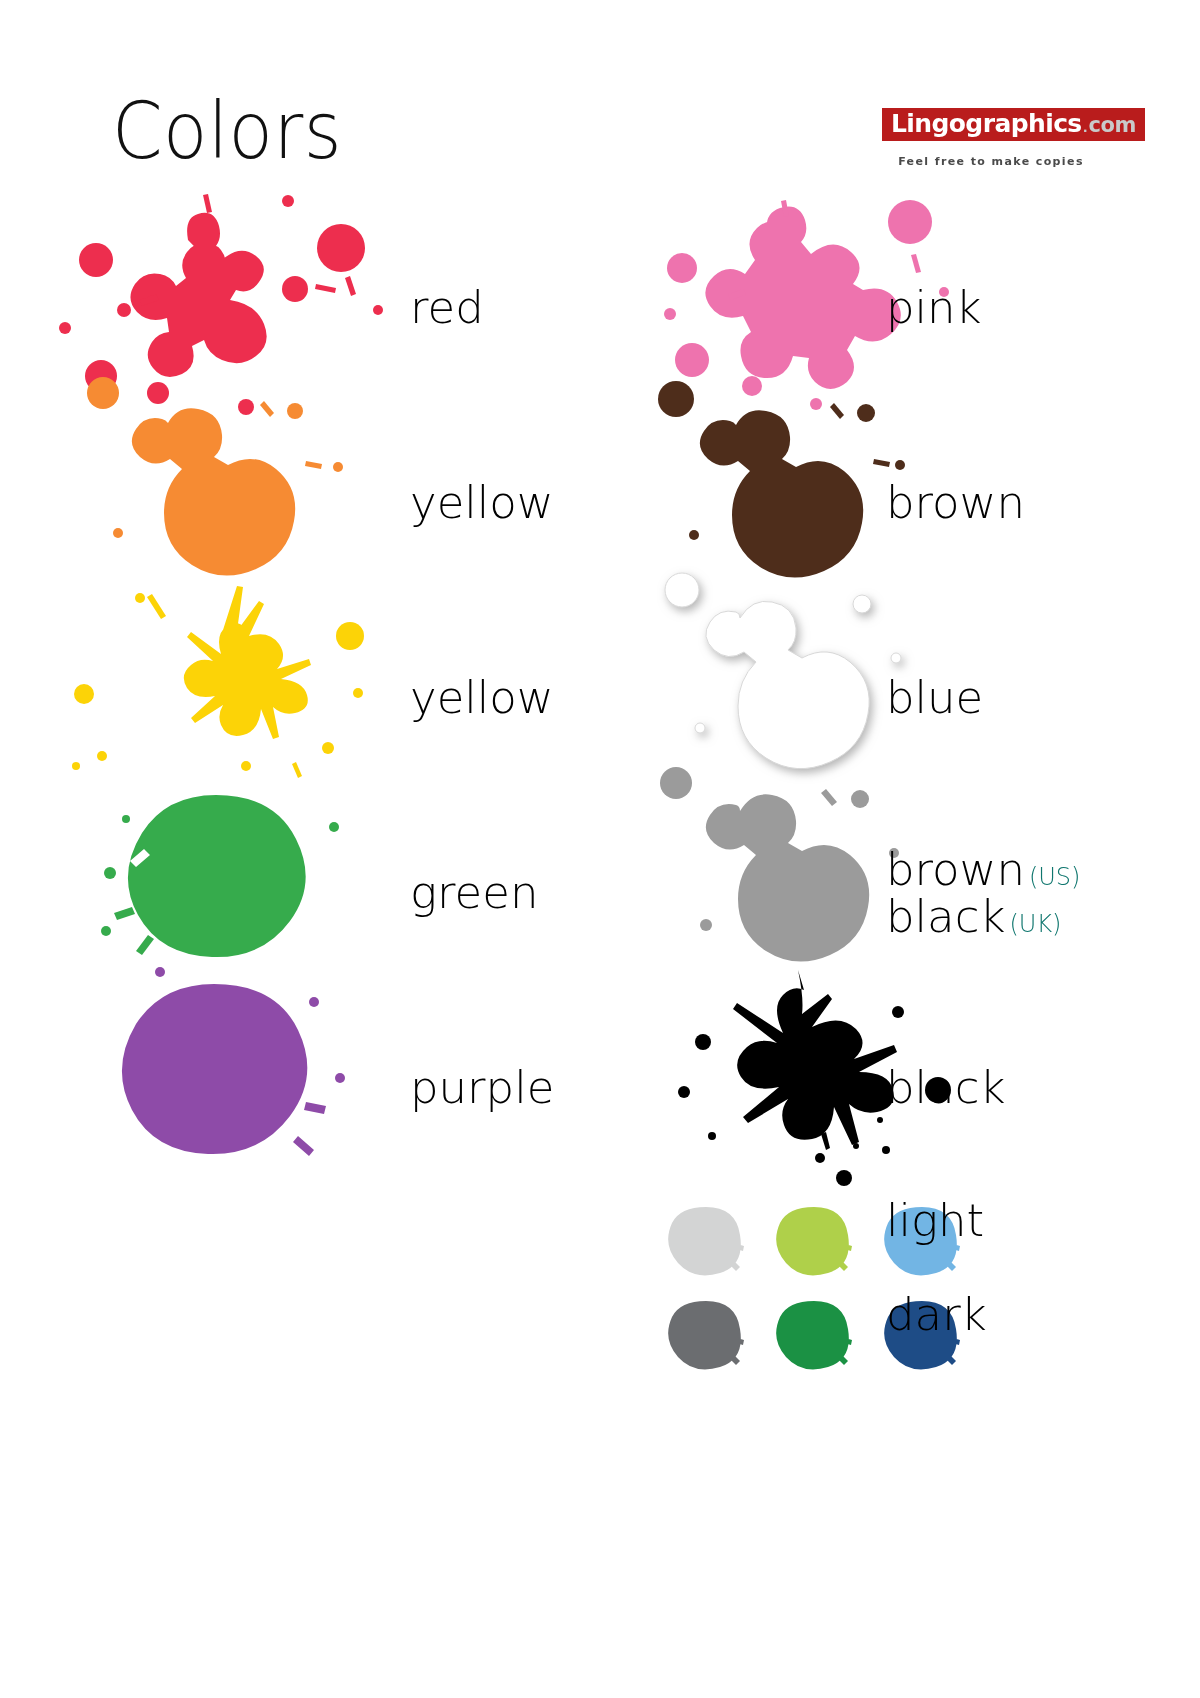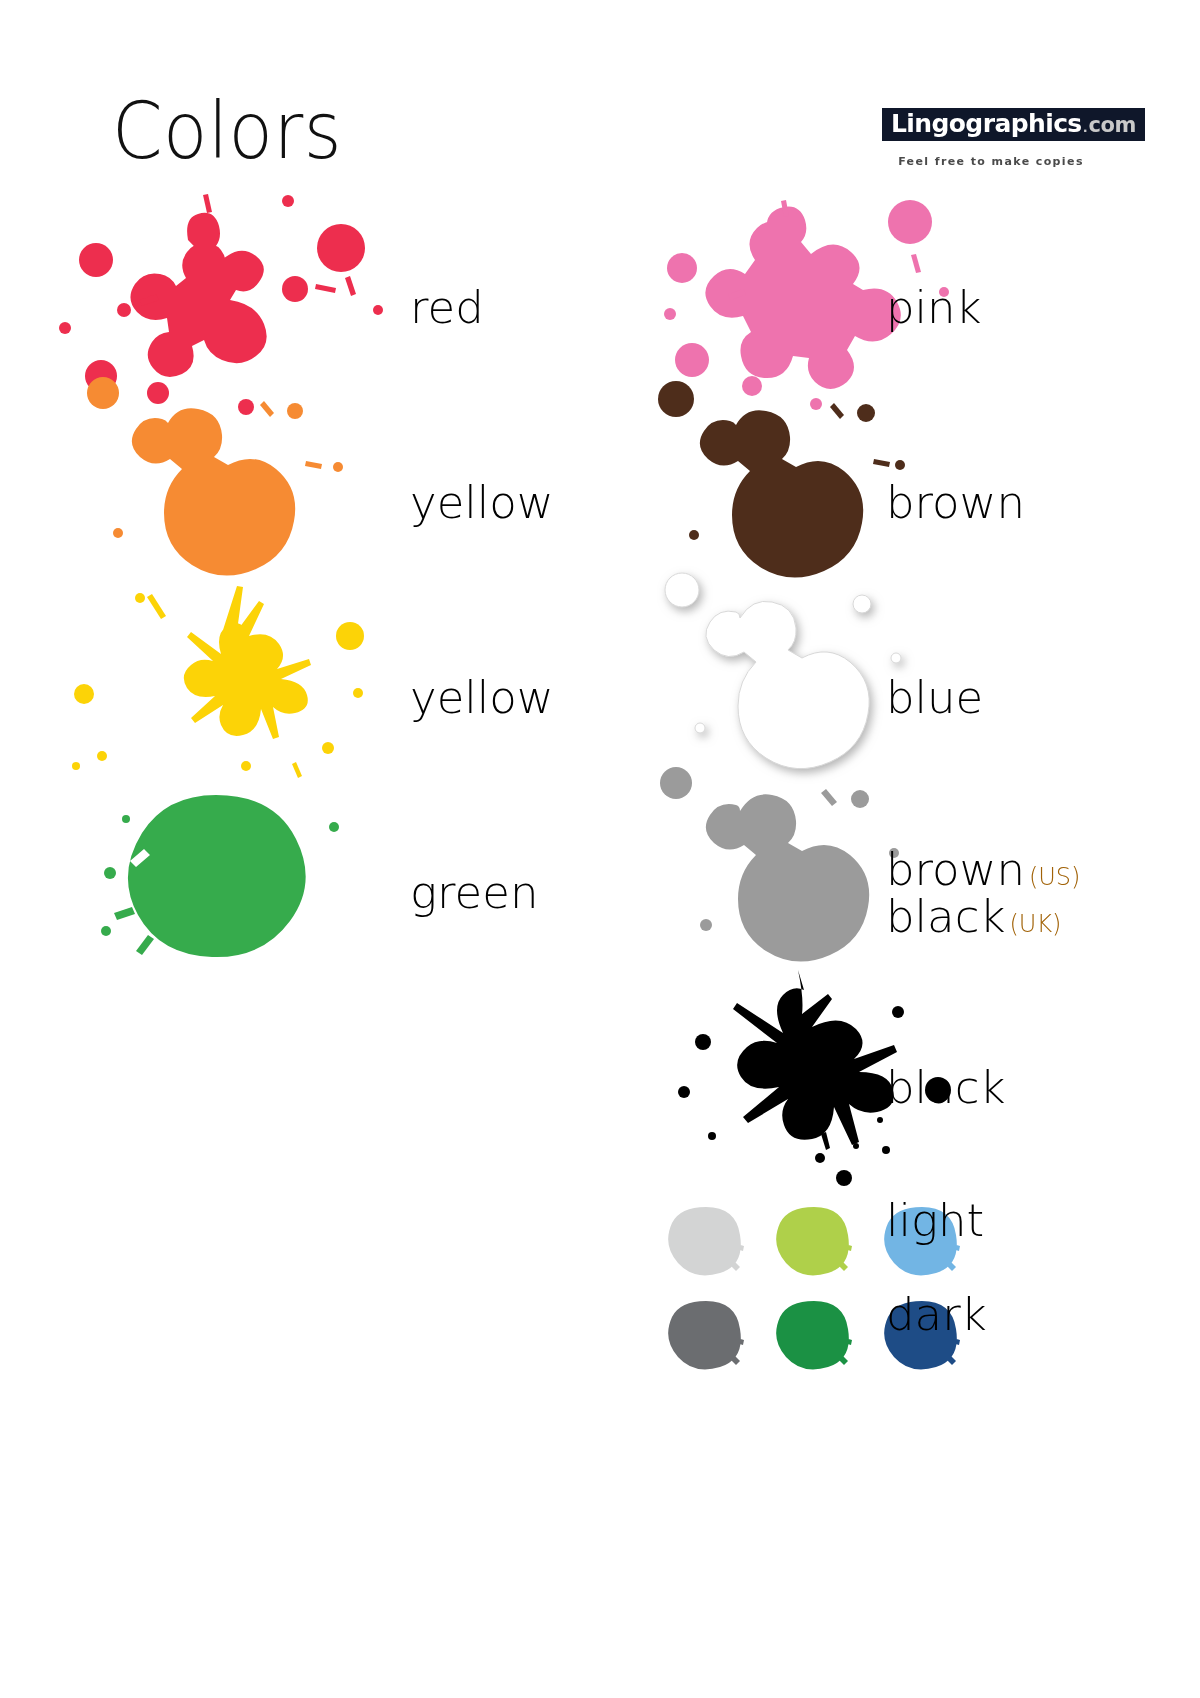--- a/index.html
+++ b/index.html
@@ -40,21 +40,21 @@
 
   #brand {
     position: absolute;
     right: 100px;
     top: 108px;
     width: 218px;
     text-align: center;
   }
   #brand-bar {
     display: inline-block;
-    background: #0f172a;
+    background: #b91c1c;
     padding: 3px 9px 5px 9px;
     line-height: 1;
     white-space: nowrap;
   }
   .brand-main {
     font-family: "DejaVu Sans", sans-serif;
     font-weight: bold;
     font-size: 25px;
     color: #ffffff;
     letter-spacing: -0.6px;
@@ -128,21 +128,21 @@
     color: #000000;
     letter-spacing: 0px;
     white-space: nowrap;
     line-height: 1.05;
   }
   .color-row.right .color-label { left: 238px; }
   .variant-note {
     font-family: "DejaVu Sans", sans-serif;
     font-weight: 300;
     font-size: 24px;
-    color: #a16207;
+    color: #0f766e;
     vertical-align: baseline;
     padding-left: 4px;
   }
   .label-line { display: block; }
 
   
   .swatch-strip {
     position: absolute;
     left: 18px;
     width: 330px;
@@ -250,20 +250,33 @@
             <circle cx="58" cy="166" r="5"></circle>
             <circle cx="286" cy="62" r="5"></circle>
             <circle cx="78" cy="54" r="4"></circle>
           </g>
         </svg>
       </div>
       <div class="color-label">green</div>
     </div>
 
 
+    <div class="color-row">
+      <div class="splat-holder">
+        <svg viewBox="0 0 360 250" xmlns="http://www.w3.org/2000/svg" aria-hidden="true">
+          <g fill="#8E4BA8">
+            <path d="M166 24 q62 0 84 46 q22 46 -8 86 q-30 40 -82 38 q-54-2 -76-44 q-22-42 4-86 q26-40 78-40z M258 142 l20 4 -2 8 -20-4z M250 176 l16 14 -5 6 -16-14z"></path>
+            <circle cx="112" cy="12" r="5"></circle>
+            <circle cx="266" cy="42" r="5"></circle>
+            <circle cx="292" cy="118" r="5"></circle>
+          </g>
+        </svg>
+      </div>
+      <div class="color-label">purple</div>
+    </div>
 
   </div>
 
   <div class="col" id="col-right">
 
     <div class="color-row right">
       <div class="splat-holder">
         <svg viewBox="0 0 360 250" xmlns="http://www.w3.org/2000/svg" aria-hidden="true">
           <g fill="#EE73AE">
             <path d="M120 58 q-6-24 12-30 q19-6 25 12 q4 13 -4 22 l10 12 q22-18 40-2 q16 14 2 32 l10 6 q24-6 34 12 q10 18 -6 32 q-16 14 -36 2 l-8 14 q14 18 0 32 q-17 14 -32 0 q-10-10 -6-24 l-16-2 q-6 22 -26 22 q-22 0 -26 -22 q-3-16 10-24 l-8-16 q-22 6 -33 -10 q-11-16 4-30 q14-13 31-2 l10-14 q-12-18 2-32 q14-13 27 0z"></path>

